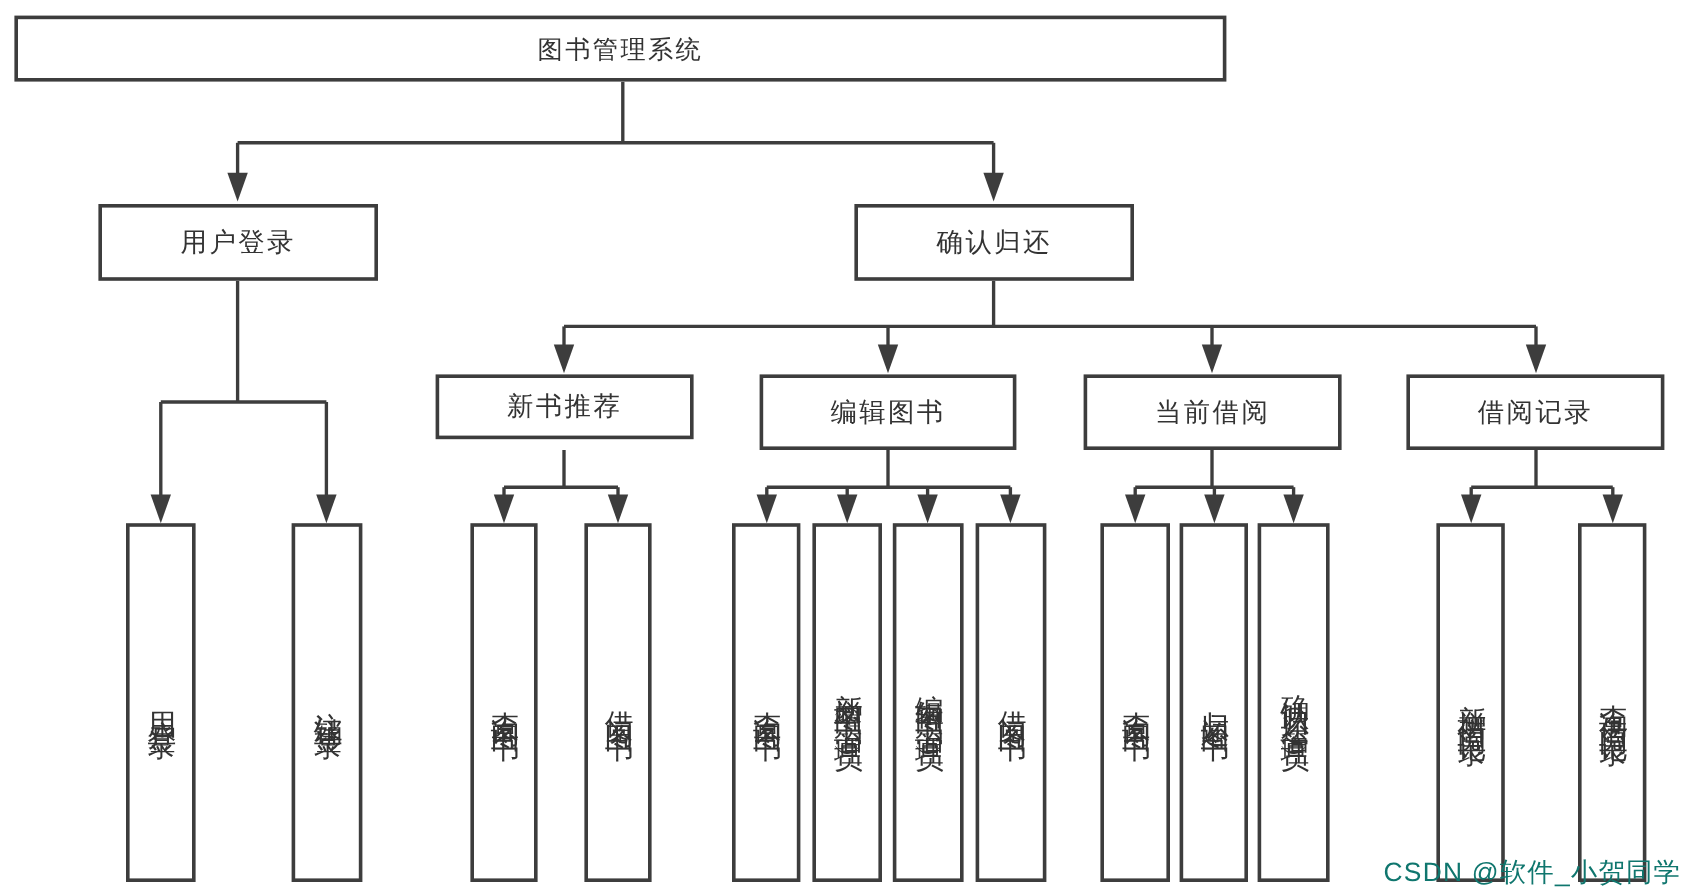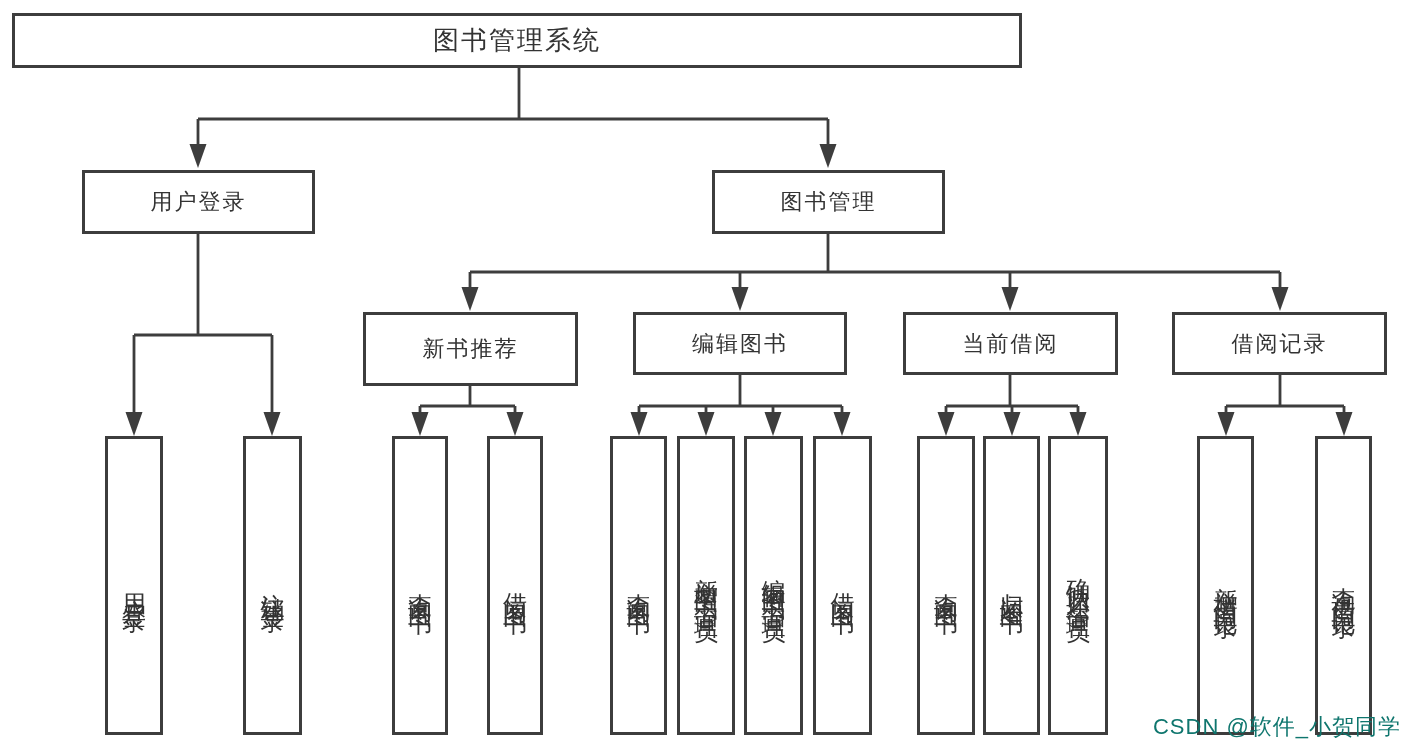--- a/index.html
+++ b/index.html
@@ -18,21 +18,21 @@
     position:absolute;
     box-sizing:border-box;
     border:3px solid #3d3d3d;
     background:#ffffff;
     display:flex; align-items:center; justify-content:center;
     color:#333333;
     font-size:22px;
     letter-spacing:2px;
     white-space:nowrap;
   }
-  .root  { font-size:26px; }
+  .root  { font-size:21px; }
   .vbox {
     writing-mode:vertical-rl;
     text-orientation:mixed;
     font-size:24px;
     letter-spacing:6px;
     line-height:1;
     white-space:normal;
     padding:10px 0;
   }
   .watermark {
@@ -110,23 +110,23 @@
       <polygon points="1003.5,412 1020.5,412 1012,436"></polygon>
       <polygon points="1069.5,412 1086.5,412 1078,436"></polygon>
       <polygon points="1217.5,412 1234.5,412 1226,436"></polygon>
       <polygon points="1335.5,412 1352.5,412 1344,436"></polygon>
     </g>
   </svg>
 
   <div class="box root" style="left:12px; top:13px; width:1010px; height:55px;">图书管理系统</div>
 
   <div class="box" style="left:82px; top:170px; width:233px; height:64px;">用户登录</div>
-  <div class="box" style="left:712px; top:170px; width:233px; height:64px;">图书管理</div>
+  <div class="box" style="left:712px; top:170px; width:233px; height:64px;">确认归还</div>
 
-  <div class="box" style="left:363px; top:312px; width:215px; height:74px;">新书推荐</div>
+  <div class="box" style="left:363px; top:312px; width:215px; height:54px;">新书推荐</div>
   <div class="box" style="left:633px; top:312px; width:214px; height:63px;">编辑图书</div>
   <div class="box" style="left:903px; top:312px; width:215px; height:63px;">当前借阅</div>
   <div class="box" style="left:1172px; top:312px; width:215px; height:63px;">借阅记录</div>
 
   <div class="box vbox" style="left:105px; top:436px; width:58px; height:299px;">用户登录</div>
   <div class="box vbox" style="left:243px; top:436px; width:59px; height:299px;">注销登录</div>
 
   <div class="box vbox" style="left:392px; top:436px; width:56px; height:299px;">查询图书</div>
   <div class="box vbox" style="left:487px; top:436px; width:56px; height:299px;">借阅图书</div>
 

